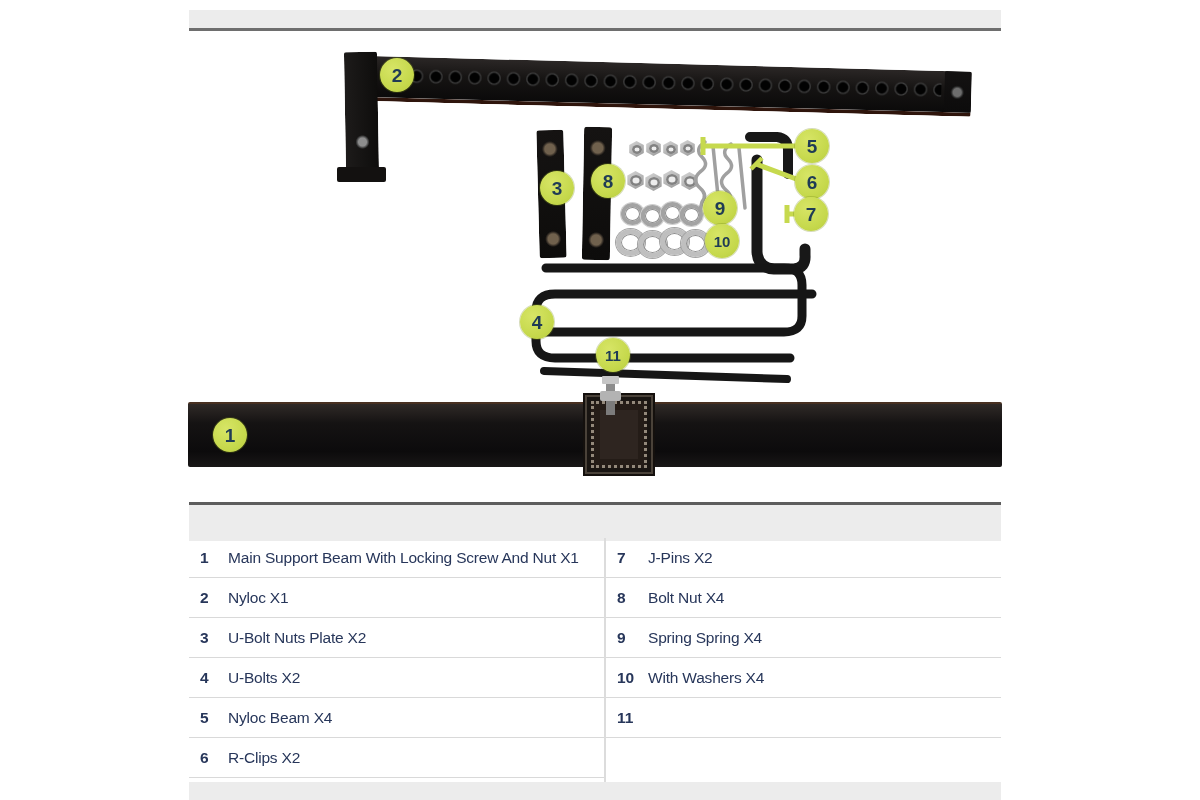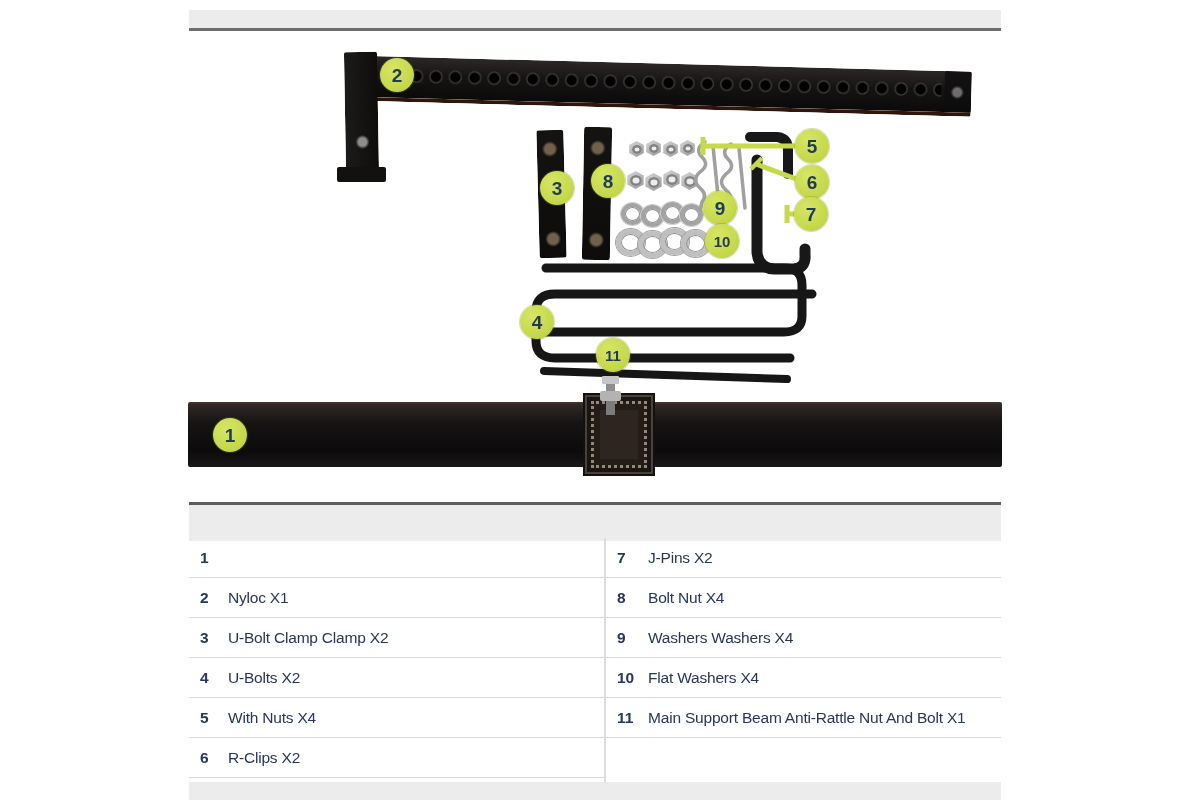--- a/index.html
+++ b/index.html
@@ -205,69 +205,69 @@
     <span>11</span>
   </div>
 </div>
 
   <div class="bar mid-bar"></div>
 
   <div class="table">
     <div class="col" id="col-left">
   <div class="row">
     <span class="num">1</span>
+    <span class="lbl">Main Support Beam With Locking Screw And Nut X1</span>
   </div>
 
   <div class="row">
     <span class="num">2</span>
     <span class="lbl">Nyloc X1</span>
   </div>
 
   <div class="row">
     <span class="num">3</span>
-    <span class="lbl">U-Bolt Clamp Clamp X2</span>
+    <span class="lbl">U-Bolt Nuts Plate X2</span>
   </div>
 
   <div class="row">
     <span class="num">4</span>
     <span class="lbl">U-Bolts X2</span>
   </div>
 
   <div class="row">
     <span class="num">5</span>
-    <span class="lbl">With Nuts X4</span>
+    <span class="lbl">Nyloc Beam X4</span>
   </div>
 
   <div class="row">
     <span class="num">6</span>
     <span class="lbl">R-Clips X2</span>
   </div>
 </div>
     <div class="col right" id="col-right">
   <div class="row">
     <span class="num">7</span>
     <span class="lbl">J-Pins X2</span>
   </div>
 
   <div class="row">
     <span class="num">8</span>
     <span class="lbl">Bolt Nut X4</span>
   </div>
 
   <div class="row">
     <span class="num">9</span>
-    <span class="lbl">Washers Washers X4</span>
+    <span class="lbl">Spring Spring X4</span>
   </div>
 
   <div class="row">
     <span class="num">10</span>
-    <span class="lbl">Flat Washers X4</span>
+    <span class="lbl">With Washers X4</span>
   </div>
 
   <div class="row">
     <span class="num">11</span>
-    <span class="lbl">Main Support Beam Anti-Rattle Nut And Bolt X1</span>
   </div>
 </div>
   </div>
 
   <div class="bar bottom-bar"></div>
 </div>
 
 </body></html>

